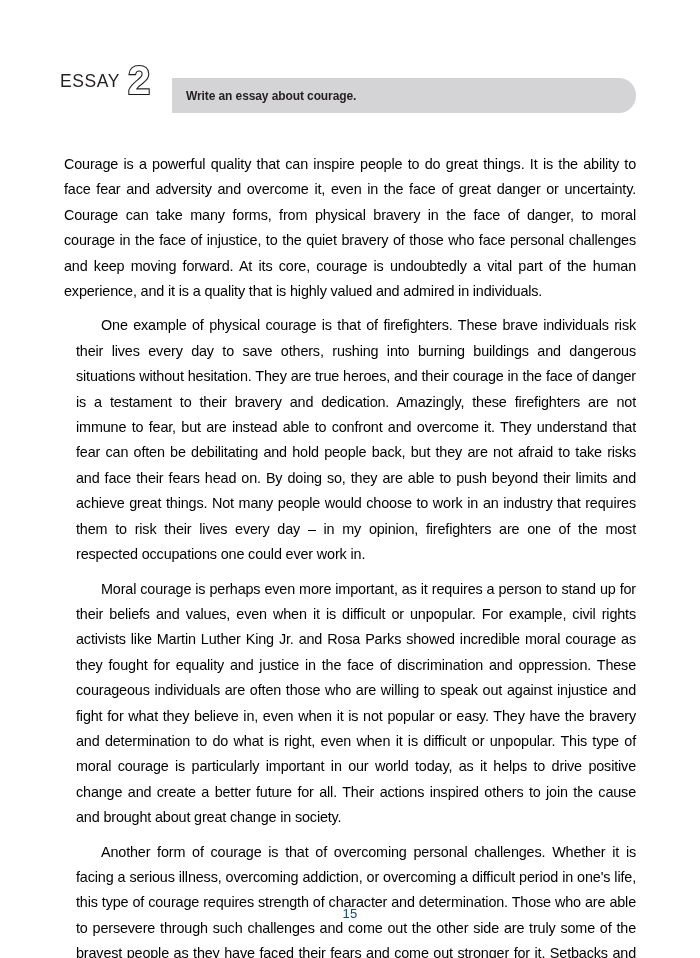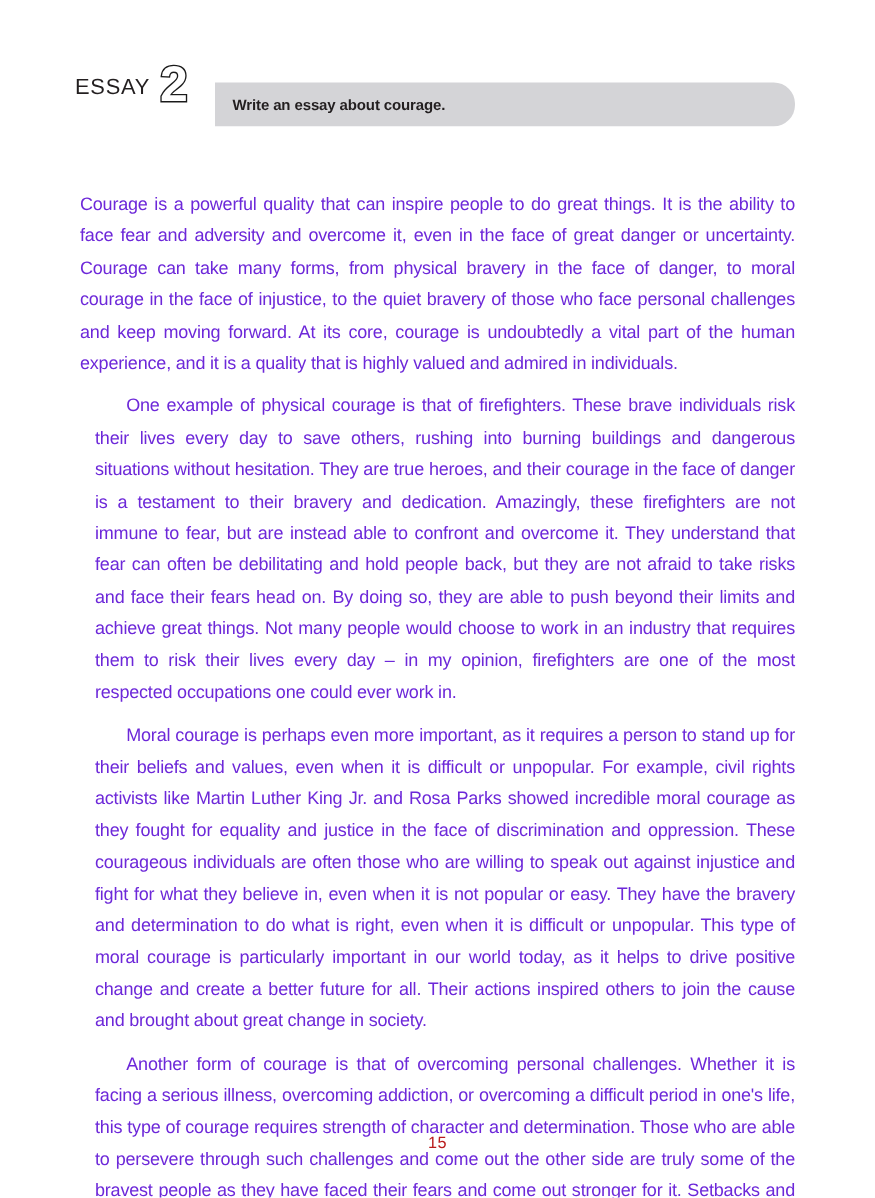--- a/index.html
+++ b/index.html
@@ -22,21 +22,21 @@
     inset: 0;
     width: 700px;
     height: 958px;
     background: #ffffff;
   }
 
   
   .header {
     position: absolute;
     left: 0;
-    top: 4px;
+    top: 16px;
     width: 572px;
     height: 120px;
   }
 
   .essay-label-group {
     position: absolute;
     left: 60px;
     top: 33px;
     display: flex;
     align-items: flex-end;
@@ -95,21 +95,21 @@
     left: 64px;
     top: 152px;
     width: 572px;
   }
 
   p.para {
     margin: 0 0 0 0;
     font-family: "Liberation Sans", sans-serif;
     font-size: 14.4px;
     line-height: 25.4px;
-    color: #6d28d9;
+    color: #000000;
     text-align: justify;
     text-justify: inter-word;
     letter-spacing: -0.15px;
     word-spacing: 0px;
     hyphens: none;
   }
 
   p.para.indent {
     text-indent: 25px;
     margin-top: 9px;
@@ -118,21 +118,21 @@
 
   
   .page-number {
     position: absolute;
     left: 0;
     top: 906px;
     width: 700px;
     text-align: center;
     font-family: "Liberation Sans", sans-serif;
     font-size: 13px;
-    color: #b91c1c;
+    color: #0c4a6e;
     letter-spacing: 0.3px;
   }
 </style>
 </head>
 <body>
 
 <div class="page">
 
   <div class="header">
 

